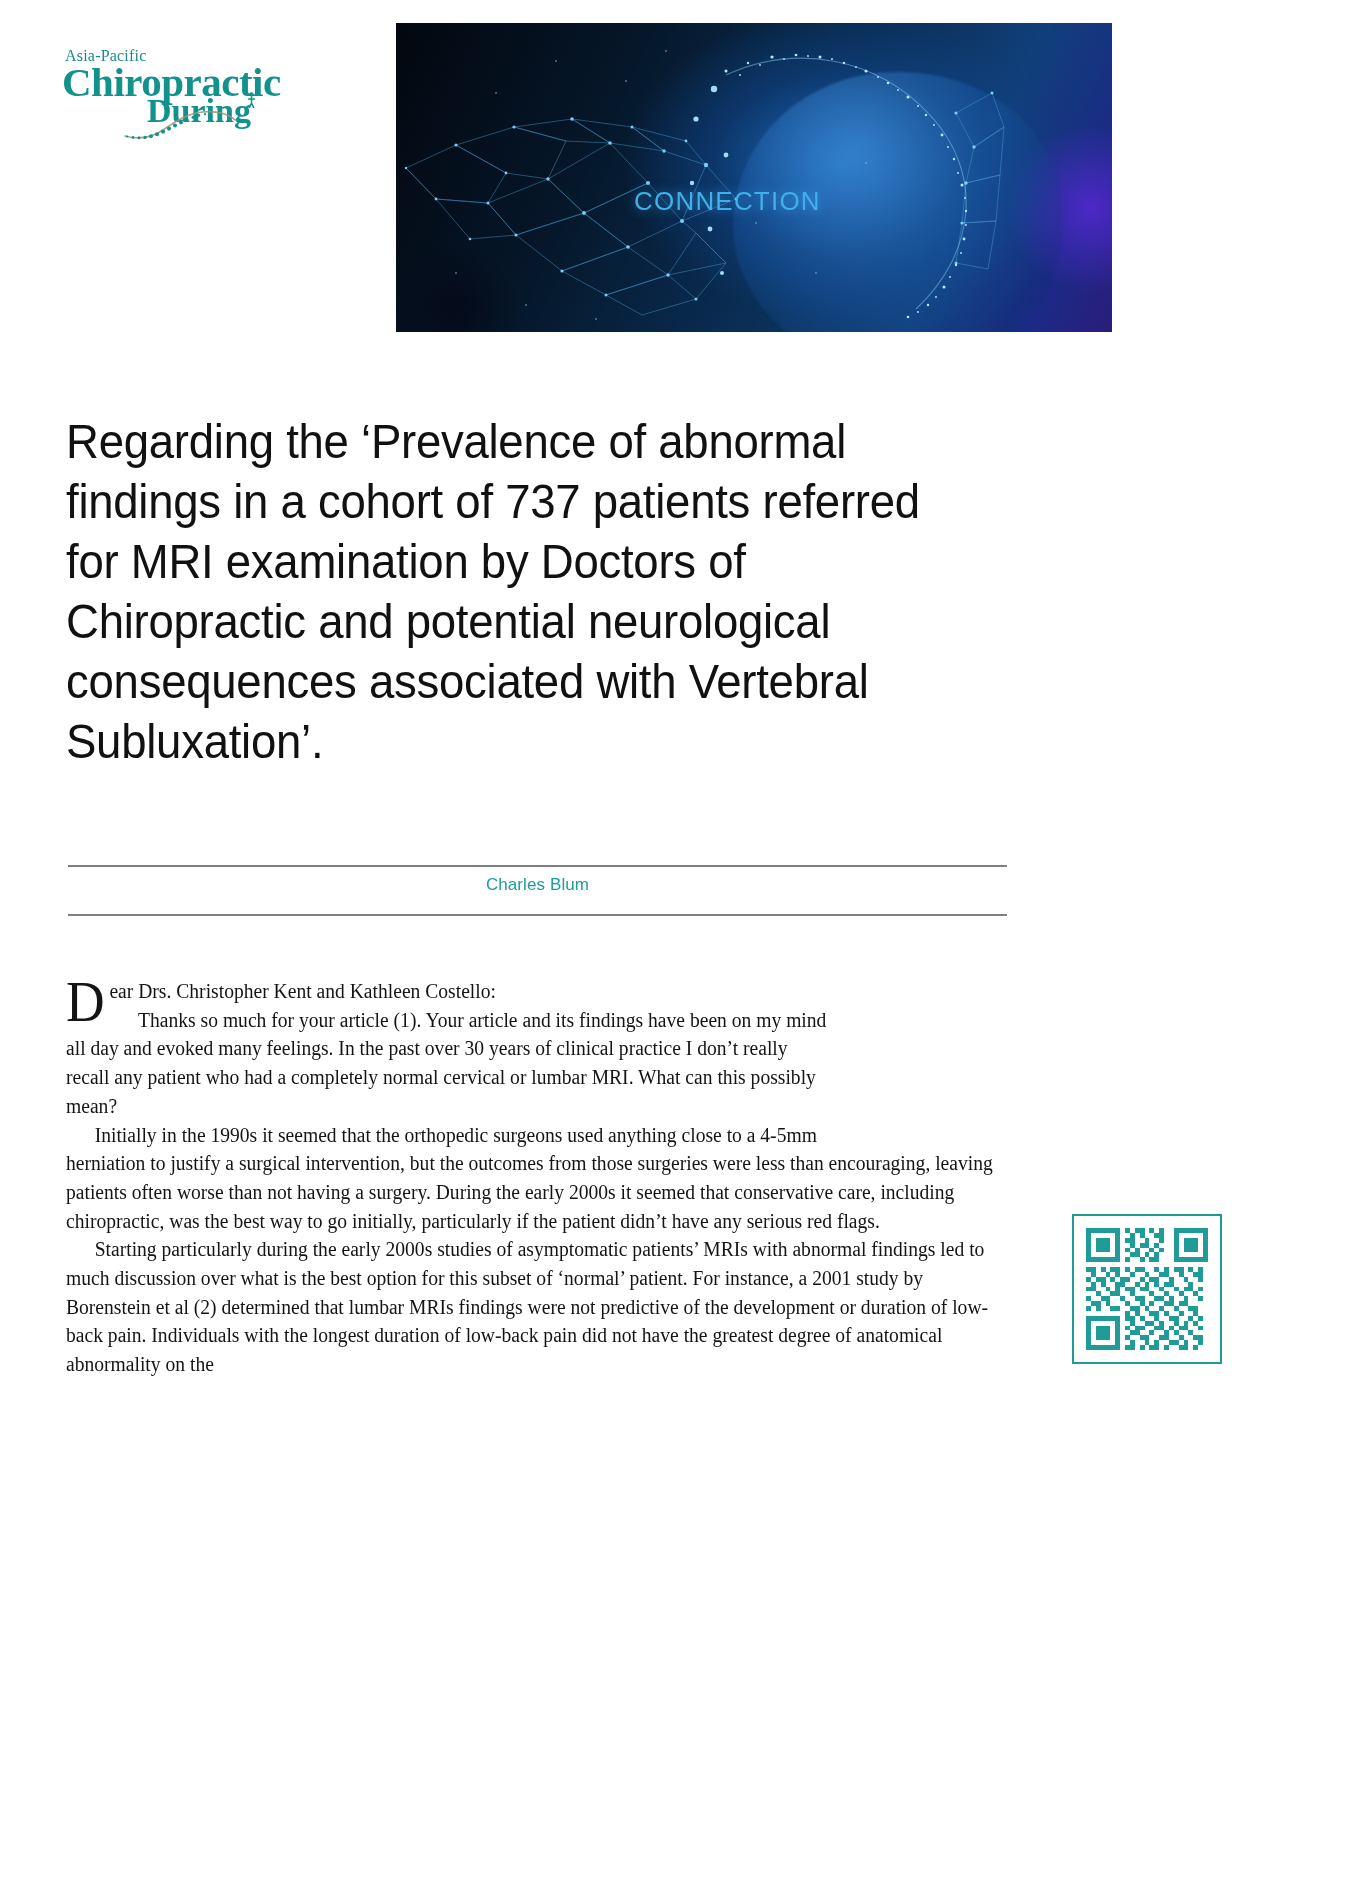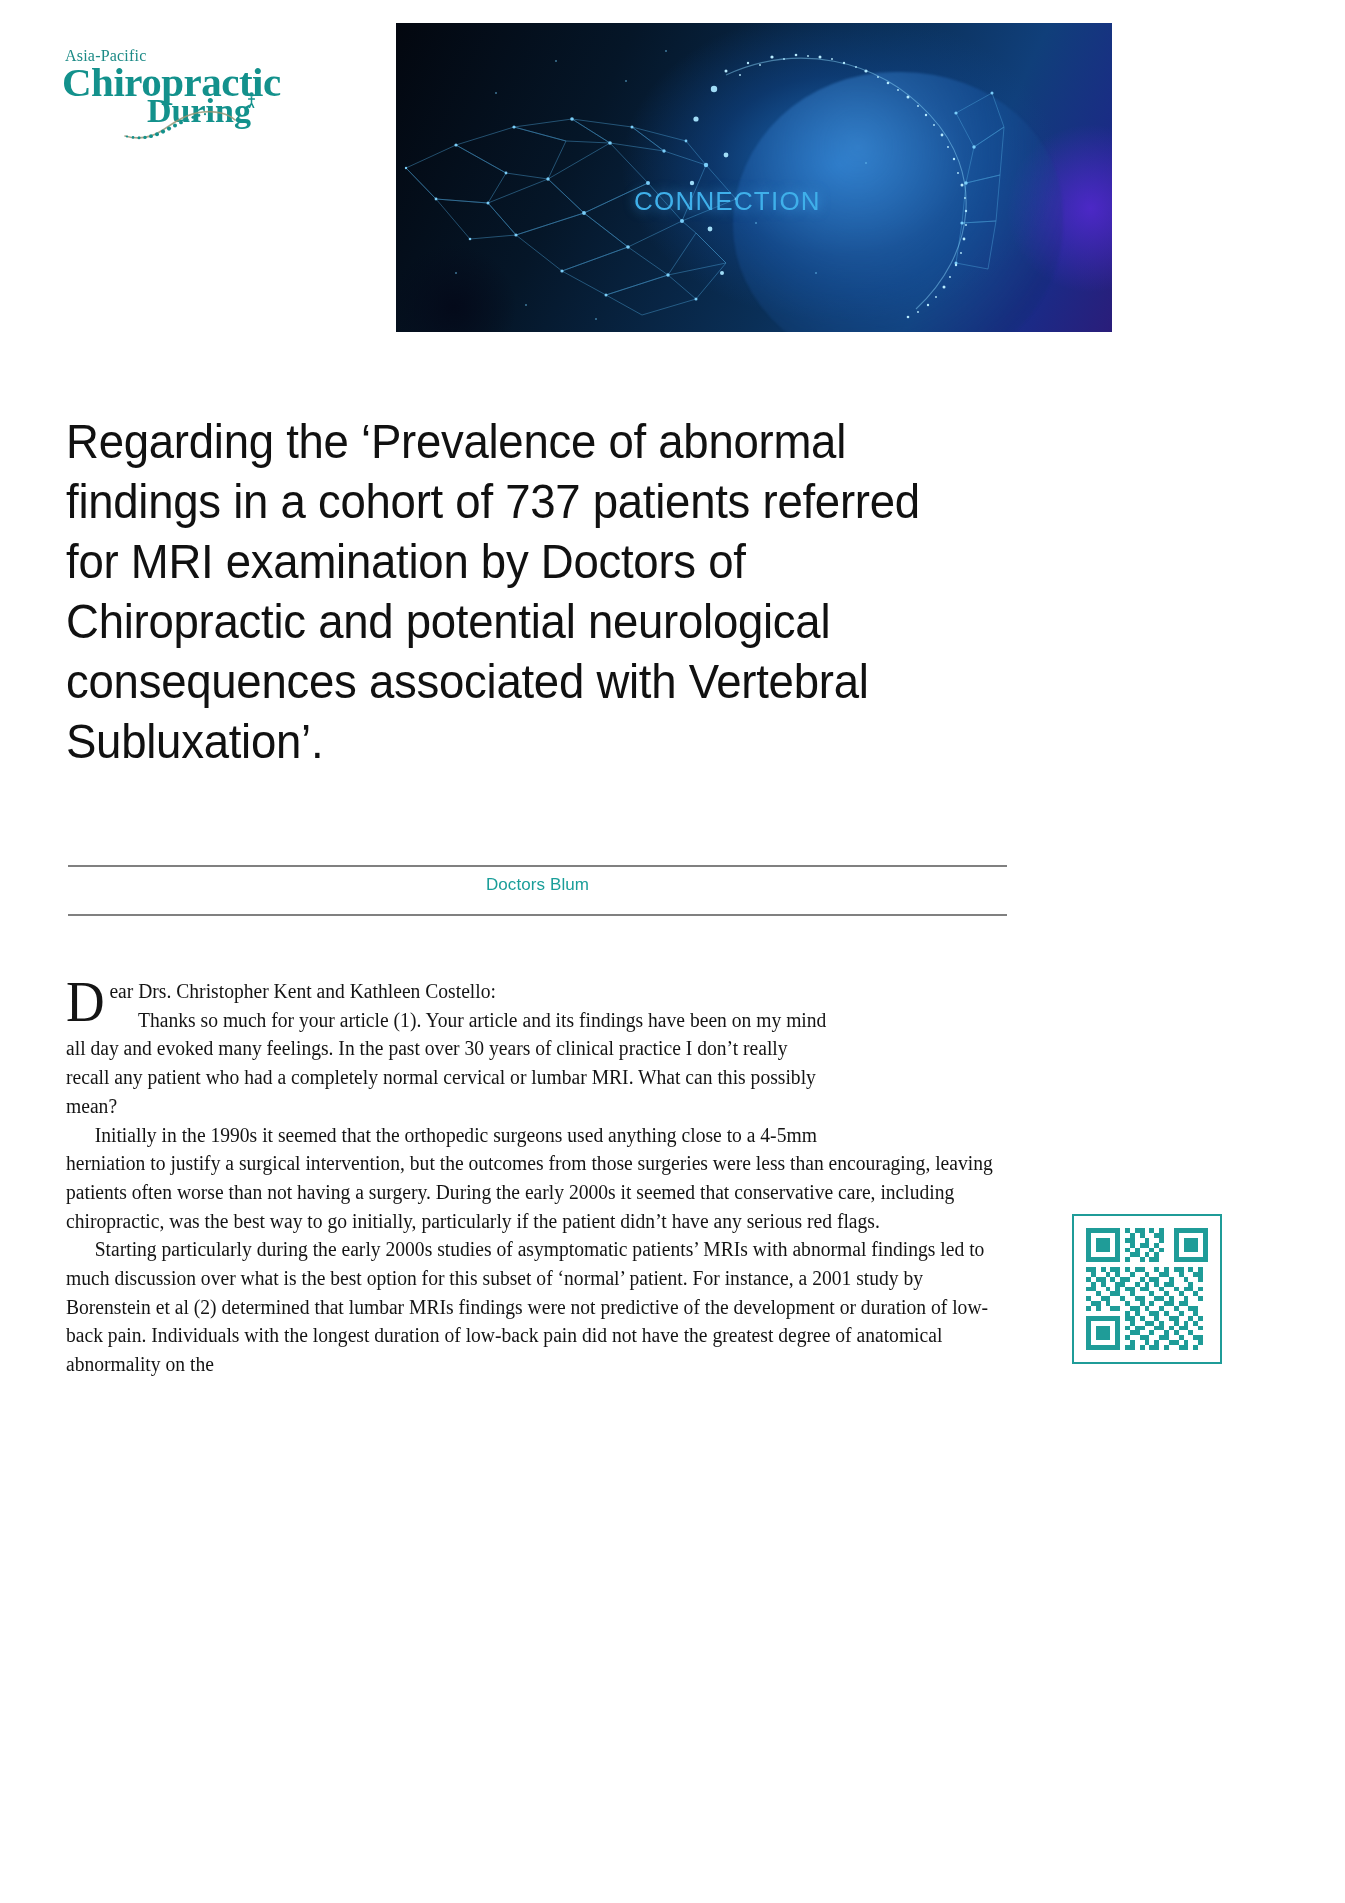--- a/index.html
+++ b/index.html
@@ -352,21 +352,21 @@
       <path d="M330 52 C 400 20, 480 34, 534 92 C 588 150, 580 230, 520 286" fill="none" stroke="#8fdcff" stroke-width="1.1" opacity=".45"></path>
     </svg>
 
     <div class="banner-text">CONNECTION</div>
   </div>
 </div>
 
 <div class="title">Regarding the ‘Prevalence of abnormal findings in a cohort of 737 patients referred for MRI examination by Doctors of Chiropractic and potential neurological consequences associated with Vertebral Subluxation’.</div>
 
 <div class="rule rule-top"></div>
-<div class="author">Doctors Blum</div>
+<div class="author">Charles Blum</div>
 <div class="rule rule-bottom"></div>
 
 <div class="qr-box">
   <svg width="122" height="122" viewBox="0 0 25 25" shape-rendering="crispEdges">
     <rect width="25" height="25" fill="#ffffff"></rect>
     <g fill="#1f9c98">
       <rect x="0" y="0" width="7" height="1"></rect>
         <rect x="0" y="6" width="7" height="1"></rect>
       <rect x="0" y="0" width="1" height="7"></rect>
         <rect x="6" y="0" width="1" height="7"></rect>

